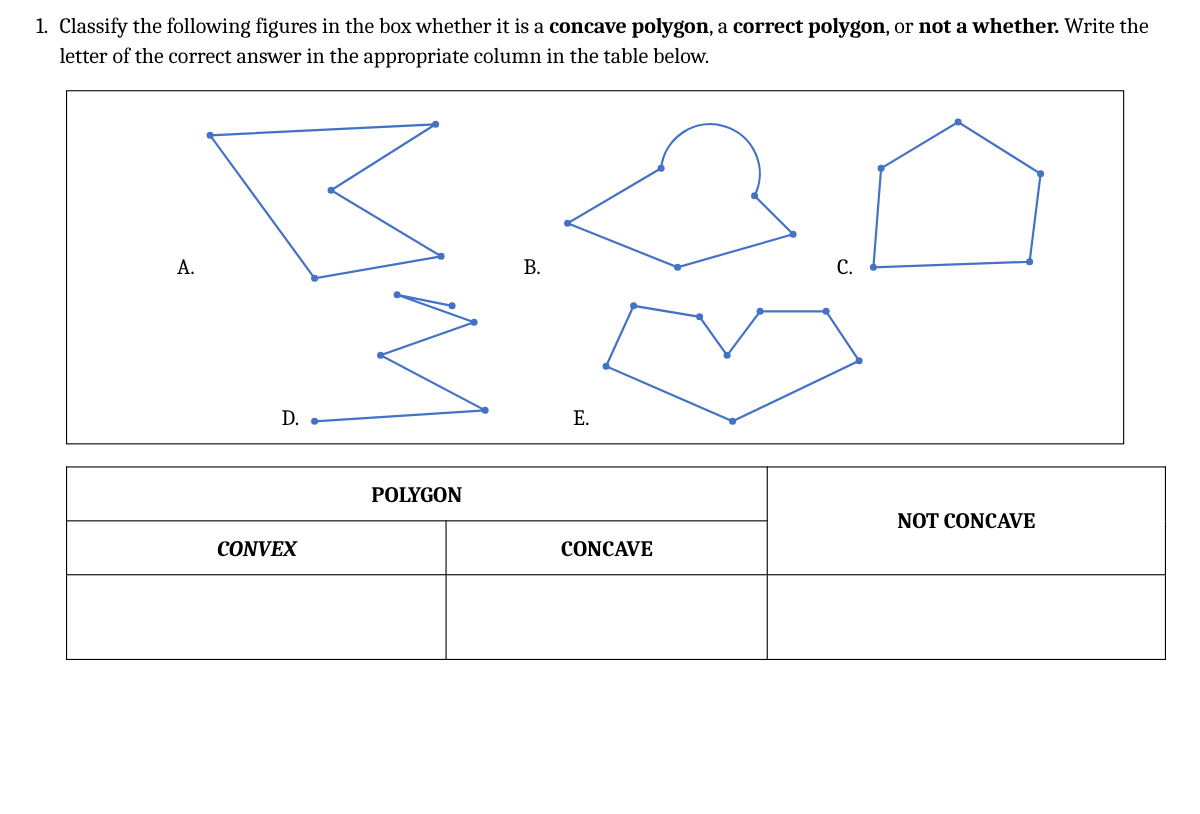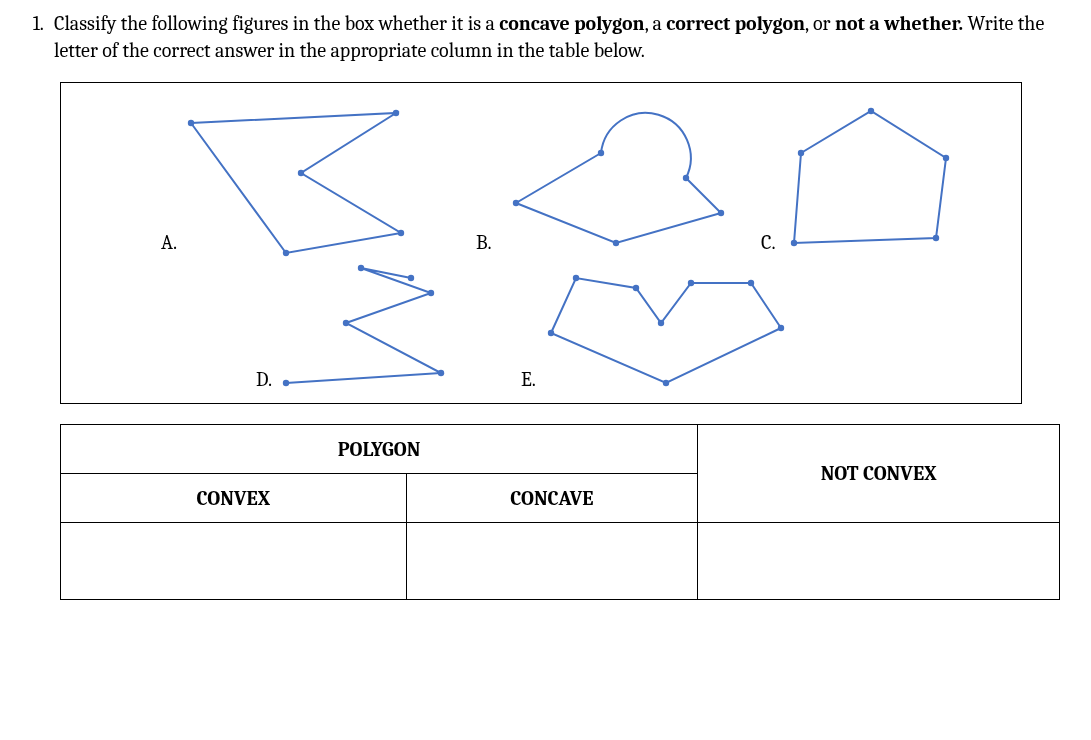--- a/index.html
+++ b/index.html
@@ -140,24 +140,24 @@
   <div class="fig-label" style="left:415px; top:148px;">B.</div>
   <div class="fig-label" style="left:700px; top:148px;">C.</div>
   <div class="fig-label" style="left:195px; top:285px;">D.</div>
   <div class="fig-label" style="left:460px; top:285px;">E.</div>
 </div>
 
 <table class="answer">
   <tbody>
       <tr>
     <td colspan="2" style="width:640px;">POLYGON</td>
-    <td rowspan="2" style="width:360px;">NOT CONVEX</td>
+    <td rowspan="2" style="width:360px;">NOT CONCAVE</td>
   </tr>
   <tr>
-    <td style="width:320px;">CONVEX</td>
+    <td style="width:320px;font-style:italic;">CONVEX</td>
     <td style="width:268px;">CONCAVE</td>
   </tr>
   <tr>
     <td class="blank"></td>
     <td class="blank"></td>
     <td class="blank"></td>
   </tr>
 </tbody>
   </table>
 

